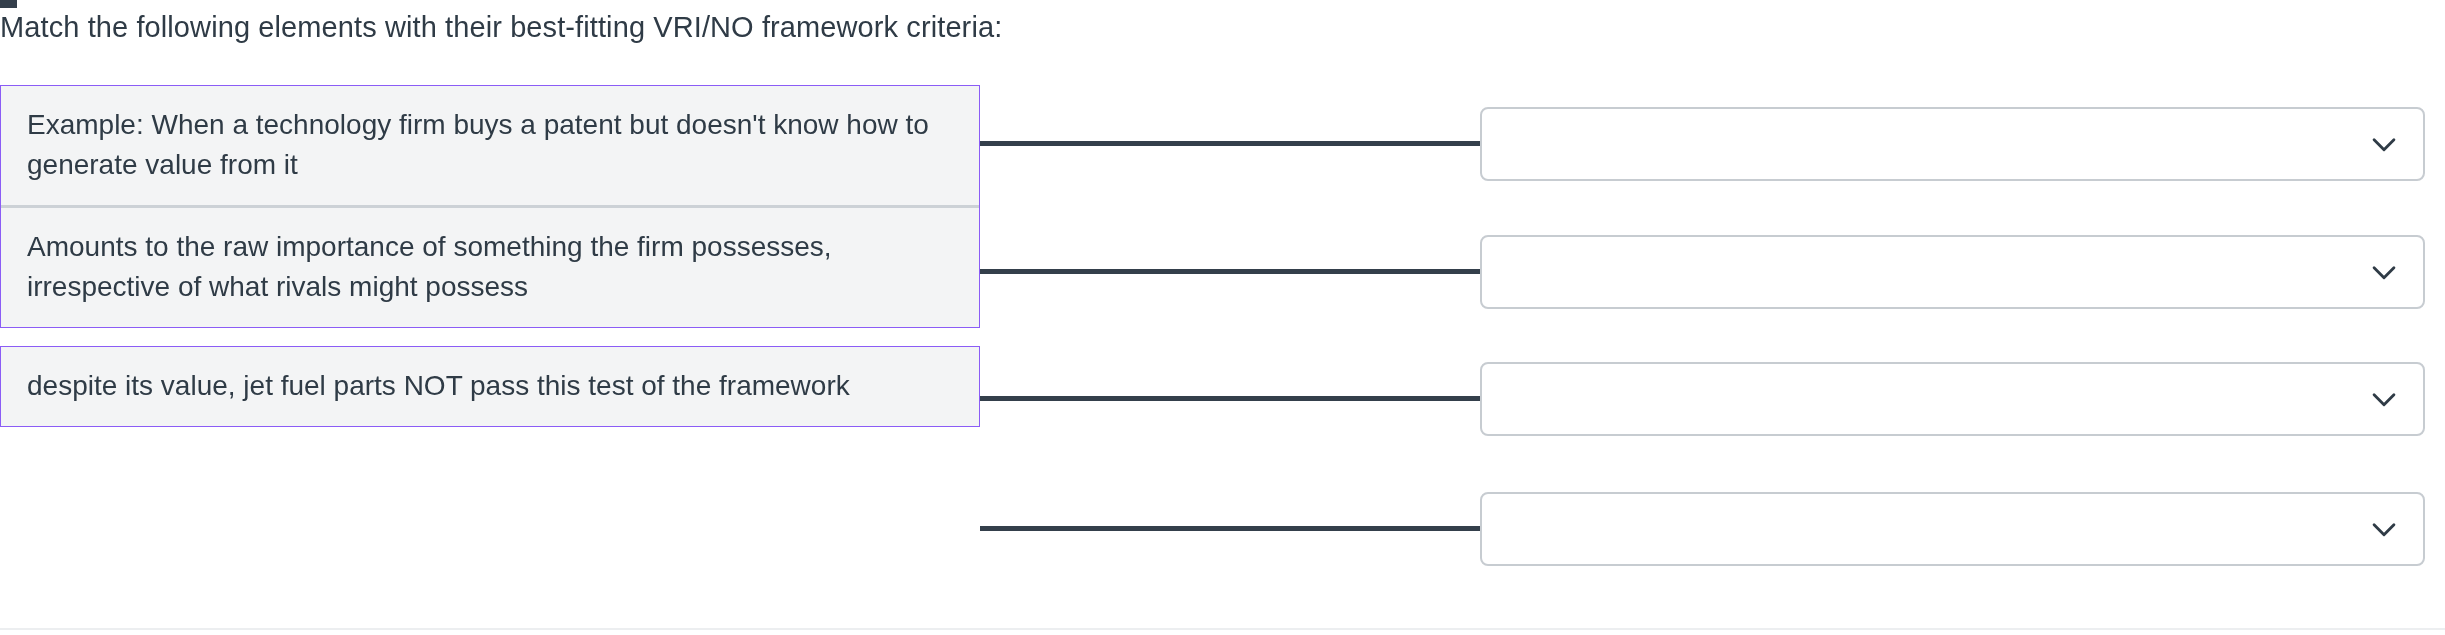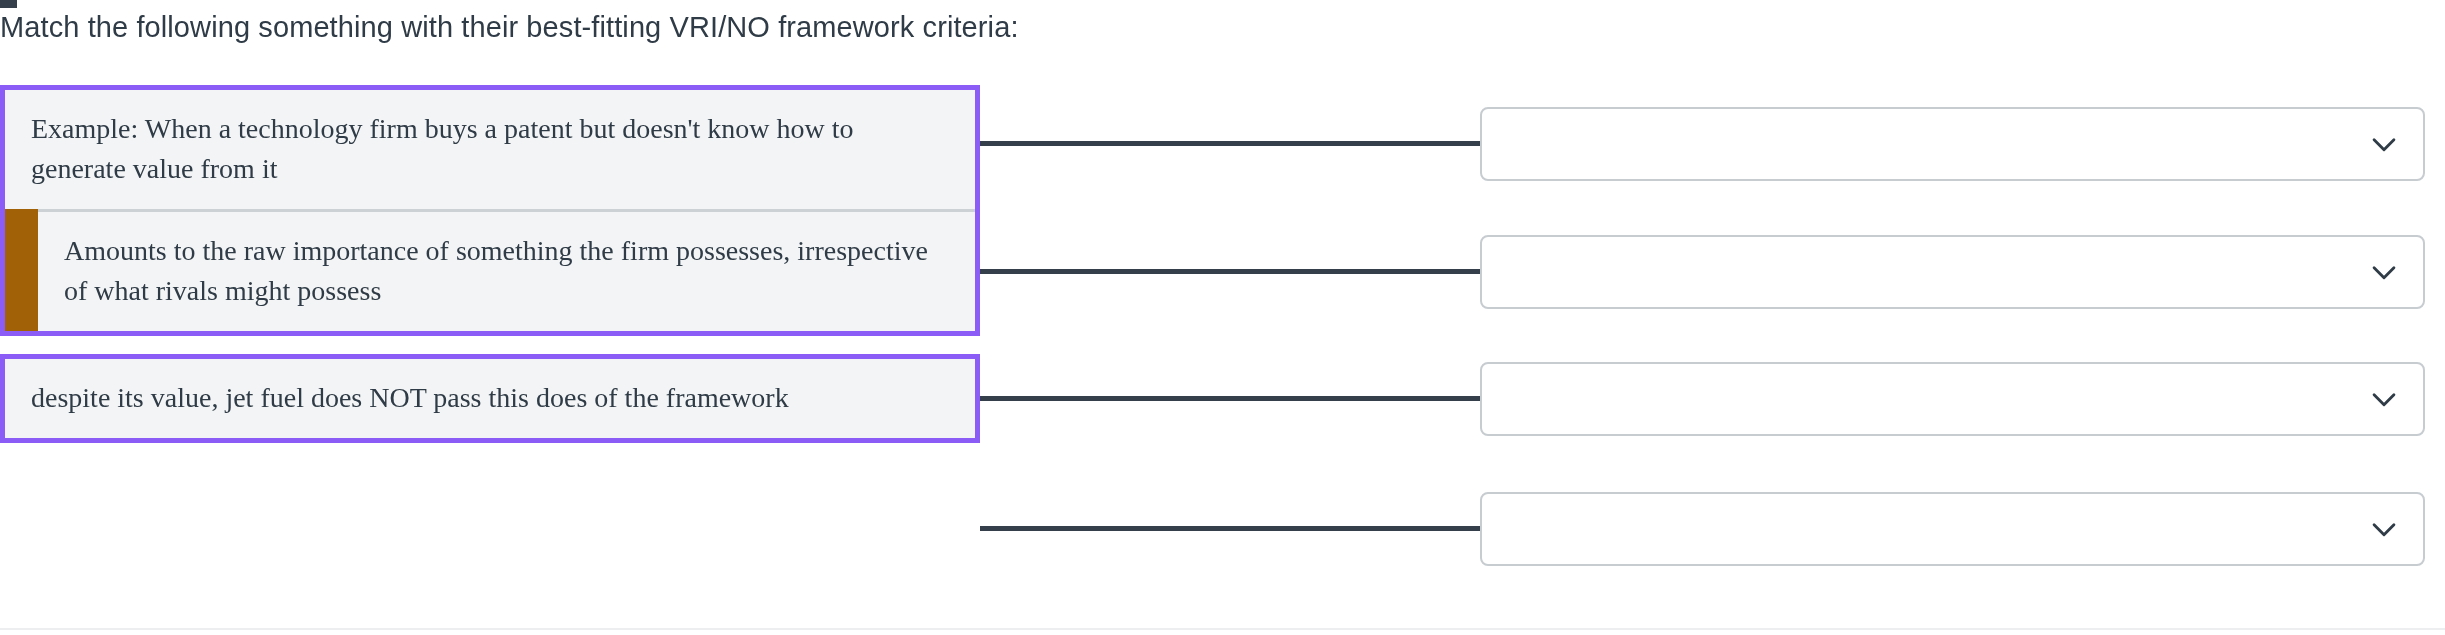--- a/index.html
+++ b/index.html
@@ -48,40 +48,38 @@
 
   
   .items-col {
     position: absolute;
     left: 0px;
     top: 0px;
     width: 980px;
   }
 
   .item-group {
-    border: 5px solid #8b5cf6;
-    background: #a16207;
+    border: 1px solid #8b5cf6;
+    background: #22c55e;
     box-sizing: border-box;
-    font-family: Liberation Serif, serif;
   }
   .item-group + .item-group {
     margin-top: 18px;
   }
 
   .item-card {
     background: #f3f4f5;
     box-sizing: border-box;
     padding: 19px 26px 20px 26px;
     font-size: 28px;
     line-height: 40px;
     color: #2f3b46;
   }
   .item-card + .item-card {
     border-top: 3px solid #ccd1d6;
-    margin-left: 33px;
   }
 
   
   .selects-col {
     position: absolute;
     left: 1480px;
     top: 0px;
     width: 945px;
   }
 
@@ -132,33 +130,33 @@
     width: 2445px;
     height: 2px;
     background: #eceef0;
   }
 </style>
 </head>
 <body>
 
 <div class="top-fragment"></div>
 
-<div class="prompt">Match the following something with their best-fitting VRI/NO framework criteria:</div>
+<div class="prompt">Match the following elements with their best-fitting VRI/NO framework criteria:</div>
 
 <div class="match-area">
 
   <div class="items-col">
 
     <div class="item-group">
       <div class="item-card">Example: When a technology firm buys a patent but doesn't know how to generate value from it</div>
       <div class="item-card">Amounts to the raw importance of something the firm possesses, irrespective of what rivals might possess</div>
     </div>
 
     <div class="item-group">
-      <div class="item-card">despite its value, jet fuel does NOT pass this does of the framework</div>
+      <div class="item-card">despite its value, jet fuel parts NOT pass this test of the framework</div>
     </div>
 
   </div>
 
   <div class="connector" style="top:56px;"></div>
   <div class="connector" style="top:184px;"></div>
   <div class="connector" style="top:311px;"></div>
   <div class="connector" style="top:441px;"></div>
 
   <div class="selects-col">

